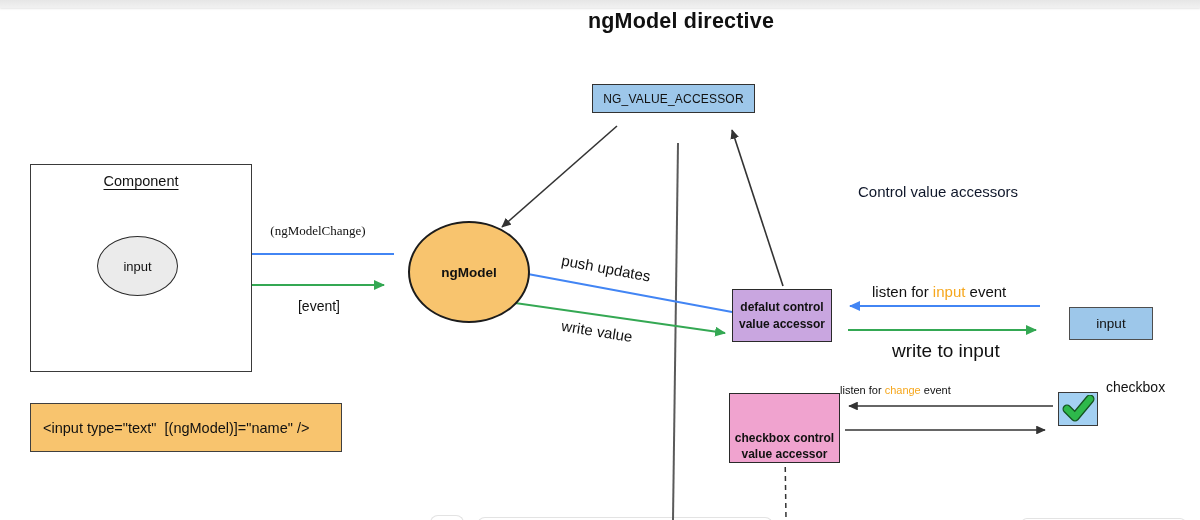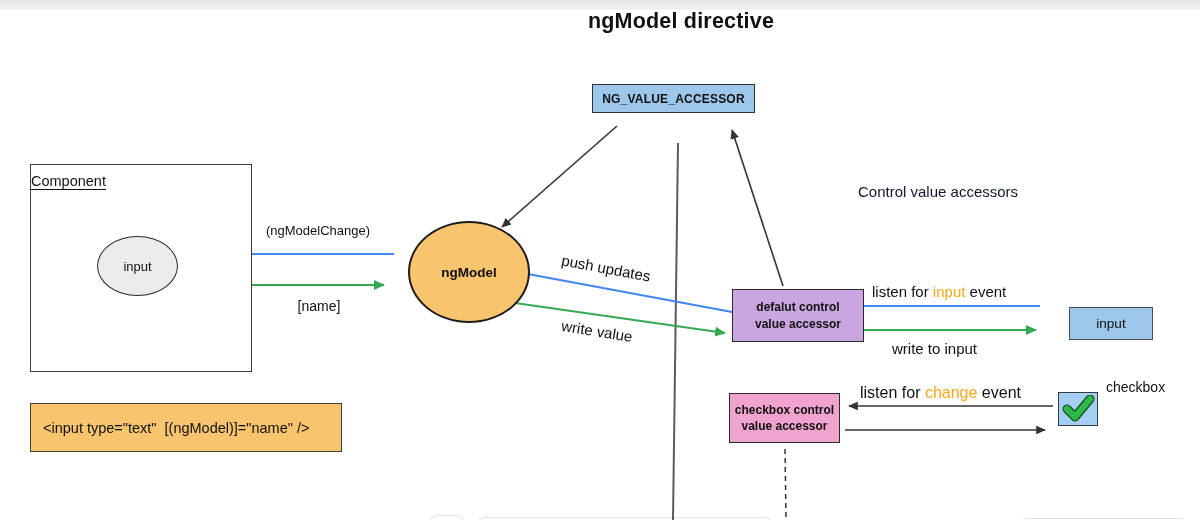--- a/index.html
+++ b/index.html
@@ -11,50 +11,50 @@
   #topbar{position:absolute;left:0;top:0;width:1200px;height:8px;
     background:linear-gradient(#e6e6e6,#f1f1f1);box-shadow:0 1px 2px rgba(0,0,0,.10);}
   #title{position:absolute;left:681px;top:9px;transform:translateX(-50%);
     font-size:21.5px;font-weight:700;letter-spacing:.2px;white-space:nowrap;}
   
   #svg-layer{position:absolute;left:0;top:0;width:1200px;height:520px;z-index:3;pointer-events:none;}
   
   .node{position:absolute;display:flex;align-items:center;justify-content:center;
     text-align:center;box-sizing:border-box;z-index:6;}
   #ngva{left:592px;top:84px;width:163px;height:29px;background:#9dc7ea;
-    border:1.5px solid #323232;font-size:12px;font-weight:700;letter-spacing:.2px;}
+    border:1.5px solid #323232;font-size:12px;font-weight:400;letter-spacing:.2px;}
   #component{left:30px;top:164px;width:222px;height:208px;border:1.5px solid #3a3a3a;background:#fff;z-index:5;position:absolute;box-sizing:border-box;}
-  #component-title{position:absolute;left:0;right:0;top:8px;text-align:left;
+  #component-title{position:absolute;left:0;right:0;top:8px;text-align:center;
     font-size:14.5px;text-decoration:underline;text-underline-offset:3px;}
   #ellipse-input{left:97px;top:236px;width:81px;height:60px;border-radius:50%;
     background:#ebebeb;border:1.5px solid #2a2a2a;font-size:13px;}
   #ngmodel{left:408px;top:221px;width:122px;height:102px;border-radius:50%;
     background:#f8c46e;border:2px solid #1c1c1c;font-size:13.5px;font-weight:700;}
-  #purple{left:732px;top:289px;width:132px;height:53px;background:#c9a6e0;
+  #purple{left:732px;top:289px;width:100px;height:53px;background:#c9a6e0;
     border:1.5px solid #2a2a2a;font-size:12px;font-weight:700;line-height:1.35;flex-direction:column;}
-  #pink{left:729px;top:393px;width:111px;height:50px;background:#f0a3cf;
-    border:1.5px solid #2a2a2a;font-size:12px;font-weight:700;line-height:1.35;flex-direction:column;}
+  #pink{left:729px;top:393px;width:111px;height:70px;background:#f0a3cf;
+    border:1.5px solid #2a2a2a;font-size:12px;font-weight:700;line-height:1.35;flex-direction:column;justify-content:flex-end;}
   #inputbox{left:1069px;top:307px;width:84px;height:33px;background:#9dc7ea;
     border:1.5px solid #4e4e4e;font-size:13.5px;}
   #cbicon{left:1058px;top:392px;width:40px;height:34px;background:#a3d0f2;
     border:1.5px solid #3a3a3a;}
   #cblabel{position:absolute;left:1106px;top:379px;font-size:14px;z-index:6;}
   #codebox{left:30px;top:403px;width:312px;height:49px;background:#f8c46e;
     border:1.5px solid #3f3f3f;justify-content:flex-start;padding-left:12px;
     font-size:14.5px;white-space:pre;}
   
   .lbl{position:absolute;z-index:6;white-space:nowrap;}
   #red-heading{left:858px;top:183px;font-size:15px;color:#0f172a;}
-  #lbl-ngmodelchange{left:318px;top:223px;transform:translateX(-50%);font-size:13px;}
+  #lbl-ngmodelchange{left:318px;top:223px;transform:translateX(-50%);font-size:13px;font-family:Liberation Serif, serif;}
   #lbl-name{left:319px;top:298px;transform:translateX(-50%);font-size:14px;}
   #lbl-push{left:606px;top:268px;transform:translate(-50%,-50%) rotate(10.5deg);font-size:15px;}
   #lbl-write{left:597px;top:331px;transform:translate(-50%,-50%) rotate(9deg);font-size:15px;}
   #lbl-listen-input{left:872px;top:283px;font-size:15px;}
-  #lbl-write-input{left:892px;top:340px;font-size:15px;}
-  #lbl-listen-change{left:860px;top:384px;font-size:16px;}
+  #lbl-write-input{left:892px;top:340px;font-size:19px;}
+  #lbl-listen-change{left:840px;top:384px;font-size:11px;}
   #lbl-update-cb{left:879px;top:435px;font-size:15px;}
   .kw{color:#f6a71d;}
   
   .peek{position:absolute;box-sizing:border-box;border:1px solid #e3e3e3;
     border-bottom:none;border-radius:8px 8px 0 0;background:#fff;z-index:2;}
   #r1{left:430px;top:515px;width:34px;height:10px;}
   #r2{left:477px;top:517px;width:296px;height:8px;}
   #r3{left:1021px;top:518px;width:165px;height:6px;}
 </style>
 </head>
@@ -128,21 +128,21 @@
     </svg>
   </div>
   <div id="cblabel">checkbox</div>
 
   <div class="node" id="codebox">
     <span>&lt;input type="text"  [(ngModel)]="name" /&gt;</span>
   </div>
 
   <div class="lbl" id="red-heading">Control value accessors</div>
   <div class="lbl" id="lbl-ngmodelchange">(ngModelChange)</div>
-  <div class="lbl" id="lbl-name">[name]</div>
+  <div class="lbl" id="lbl-name">[event]</div>
   <div class="lbl" id="lbl-push">push updates</div>
   <div class="lbl" id="lbl-write">write value</div>
 
   <div class="lbl" id="lbl-listen-input"><span>listen for </span><span class="kw">input</span><span> event</span></div>
 
   <div class="lbl" id="lbl-write-input">write to input</div>
 
   <div class="lbl" id="lbl-listen-change"><span>listen for </span><span class="kw">change</span><span> event</span></div>
 
 

